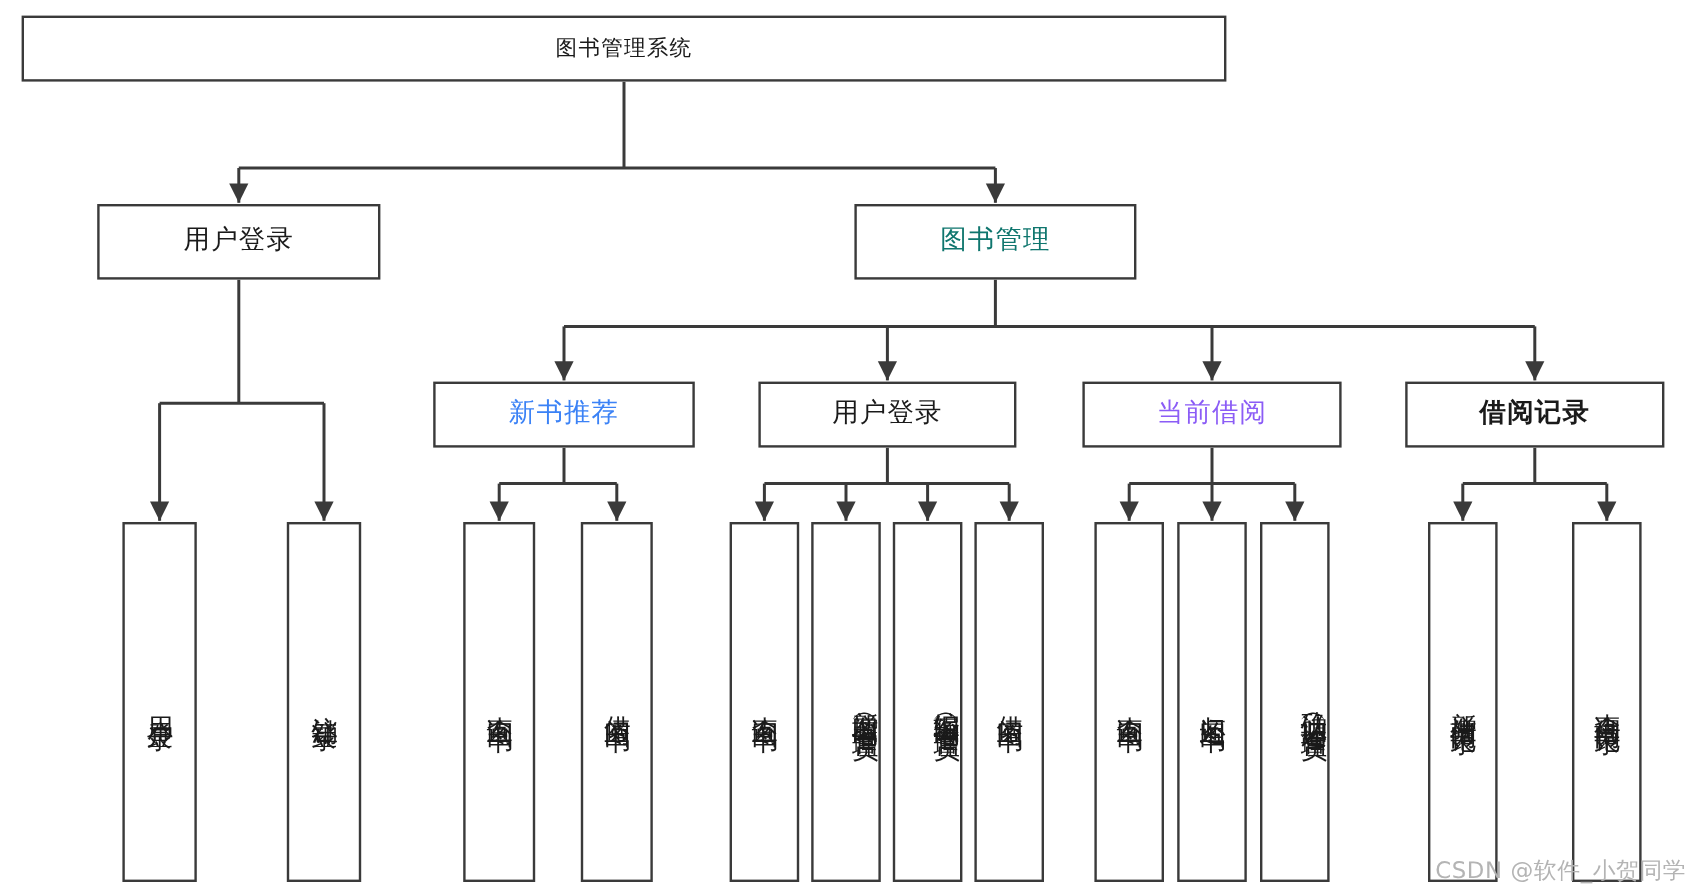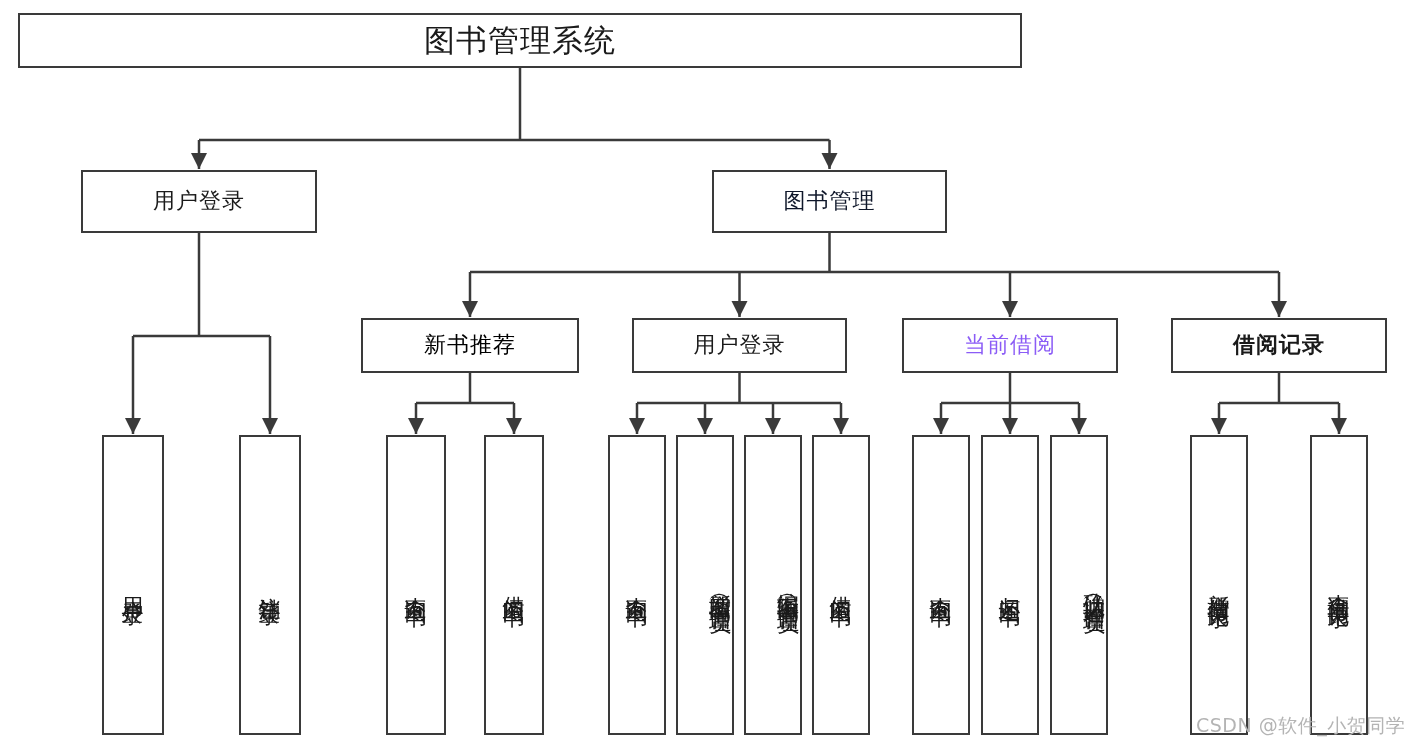--- a/index.html
+++ b/index.html
@@ -36,21 +36,21 @@
     justify-content: center;
     color: #1a1a1a;
   }
   .node-h {
     font-size: 22px;
     letter-spacing: 1px;
     line-height: 1.1;
     text-align: center;
   }
   .node-root {
-    font-size: 31px;
+    font-size: 18px;
   }
   .node-v {
     font-size: 22px;
     writing-mode: vertical-rl;
     text-orientation: upright;
     letter-spacing: 3px;
     line-height: 1.05;
     align-items: flex-start;
     justify-content: center;
     padding-top: 6px;
@@ -129,25 +129,25 @@
       <polygon points="1331,418 1347,418 1339,434" fill="#3a3a3a"></polygon>
     </svg>
 
   <div class="node node-h node-root" style="left: 18px; top: 13px; width: 1004px; height: 55px; border-color: rgb(58, 58, 58); color: rgb(26, 26, 26);">
     <span>图书管理系统</span>
   </div>
 
   <div class="node node-h" style="left: 81px; top: 170px; width: 236px; height: 63px; border-color: rgb(58, 58, 58); color: rgb(26, 26, 26);">
     <span>用户登录</span>
   </div>
-  <div class="node node-h" style="left: 712px; top: 170px; width: 235px; height: 63px; border-color: rgb(58, 58, 58); color: #0f172a; align-items: center;">
+  <div class="node node-h" style="left: 712px; top: 170px; width: 235px; height: 63px; border-color: rgb(58, 58, 58); color: #0f766e; align-items: center;">
     <span>图书管理</span>
   </div>
 
-  <div class="node node-h" style="left: 361px; top: 318px; width: 218px; height: 55px; border-color: rgb(58, 58, 58); color: #000000;">
+  <div class="node node-h" style="left: 361px; top: 318px; width: 218px; height: 55px; border-color: rgb(58, 58, 58); color: #3b82f6;">
     <span>新书推荐</span>
   </div>
   <div class="node node-h" style="left: 632px; top: 318px; width: 215px; height: 55px; border-color: rgb(58, 58, 58); color: rgb(26, 26, 26);">
     <span>用户登录</span>
   </div>
   <div class="node node-h" style="left: 902px; top: 318px; width: 216px; height: 55px; border-color: rgb(58, 58, 58); color: #8b5cf6;">
     <span>当前借阅</span>
   </div>
   <div class="node node-h" style="left: 1171px; top: 318px; width: 216px; height: 55px; border-color: rgb(58, 58, 58); color: rgb(26, 26, 26); font-weight: bold;">
     <span>借阅记录</span>

